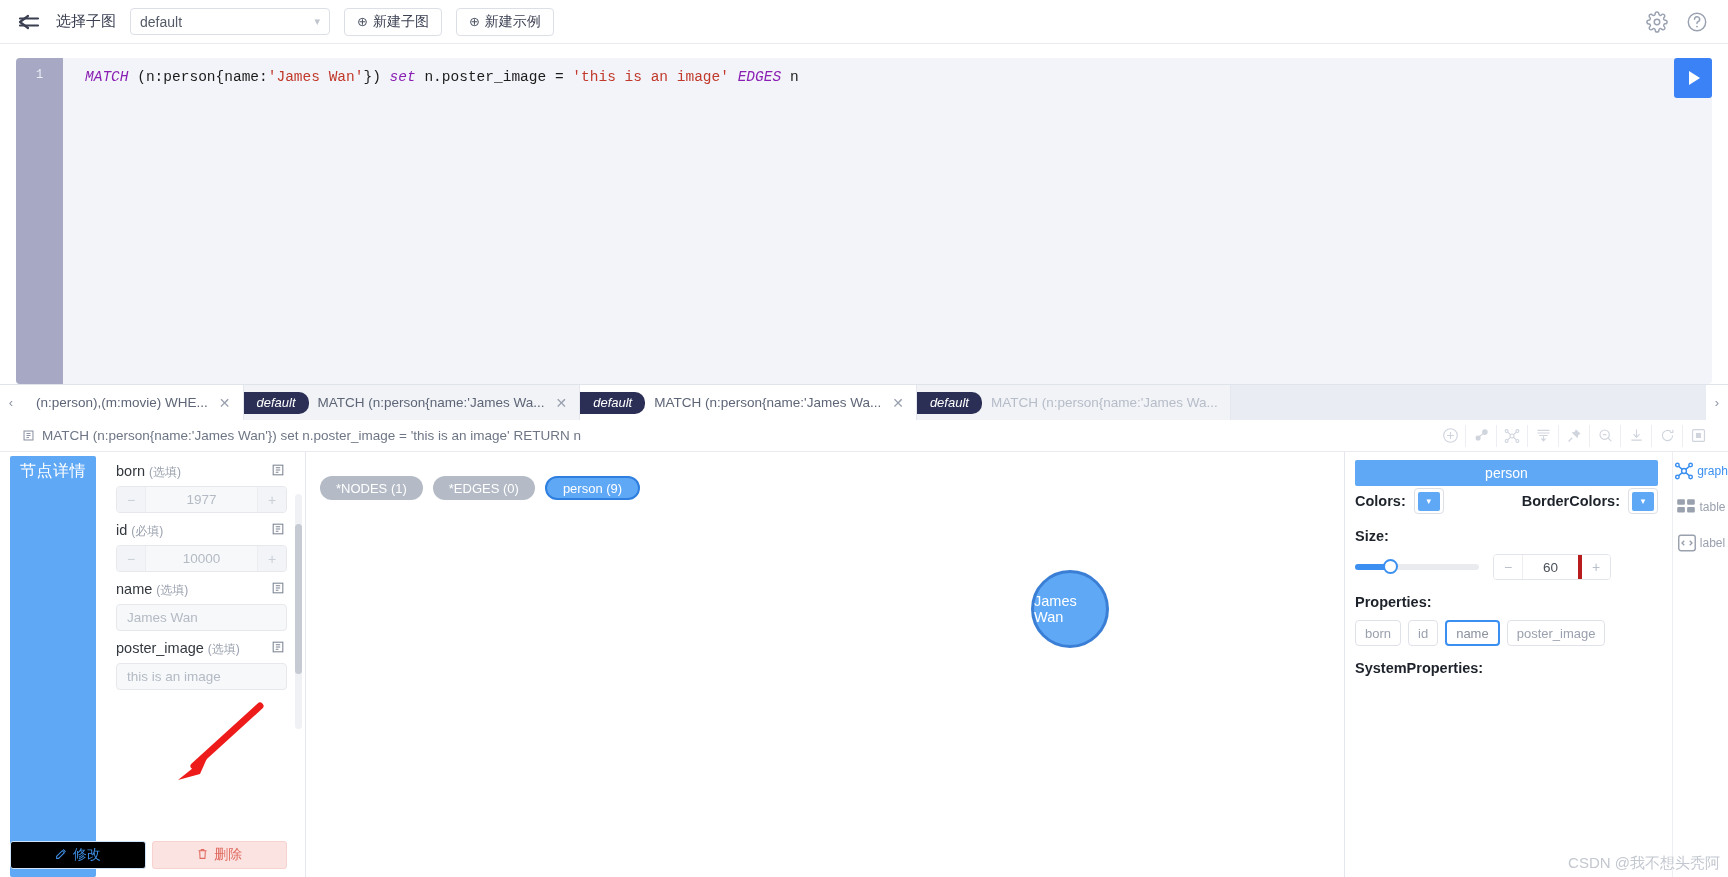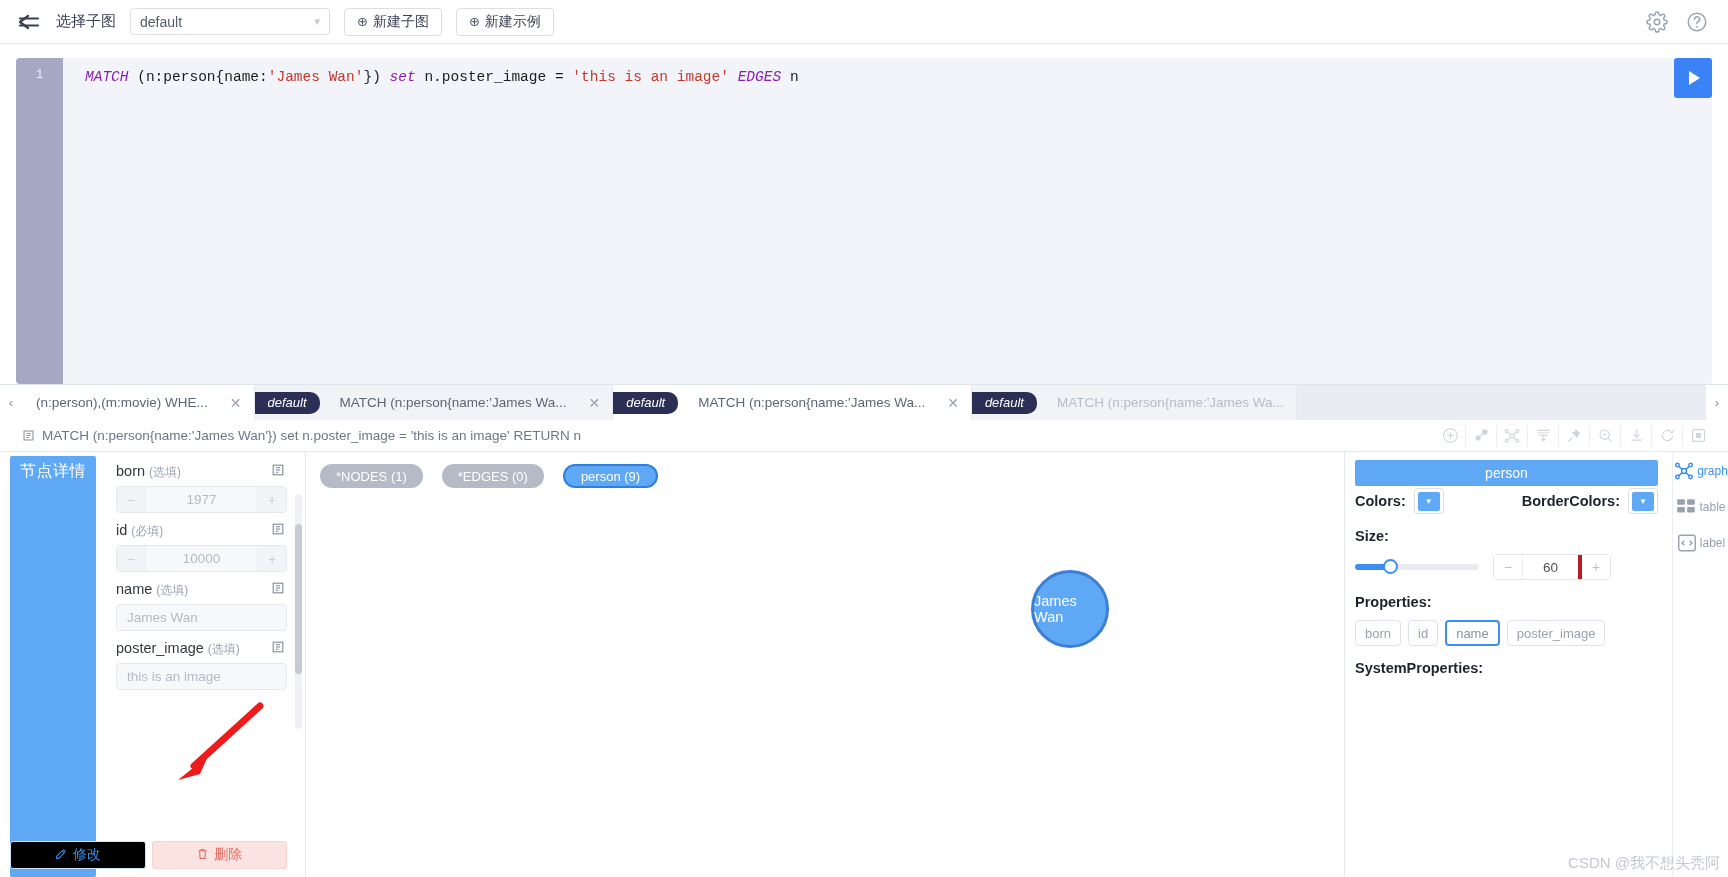--- a/index.html
+++ b/index.html
@@ -87,21 +87,21 @@
     background: #e9ecf2;
     border-top: 1px solid #dfe3ea;
   }
   .tab-arrow {
     width: 22px; display: flex; align-items: center; justify-content: center;
     color: #8c93a3; font-size: 13px; background: #fff; cursor: pointer;
     flex: 0 0 22px;
   }
   .tab-arrow.right { margin-left: auto; }
   .tab {
-    display: flex; align-items: center; gap: 16px;
+    display: flex; align-items: center; gap: 5px;
     padding: 0 12px 0 0; font-size: 13.5px;
     border-right: 1px solid #e4e7ed;
     cursor: pointer; position: relative; min-width: 0;
     max-width: 400px;
   }
   .tab.white { background: #ffffff; }
   .tab.gray  { background: #f1f3f7; }
   .tab-badge {
     background: #2b2f55; color: #fff; font-style: italic;
     font-size: 13px; padding: 3px 13px 4px 13px;
@@ -182,21 +182,21 @@
     display: flex; align-items: center; justify-content: center; gap: 5px; cursor: pointer;
   }
   .act-edit { background: #000000; color: #3d8ce0; border: 1px solid #cfe4fb; }
   .act-del  { background: #fbe3e1; color: #e06a60; border: 1px solid #f7d2ce; }
 
   
   .red-arrow { position: absolute; left: 160px; top: 700px; pointer-events: none; }
 
   
   .canvas { flex: 1; position: relative; background: #fff; overflow: hidden; }
-  .chips { position: absolute; left: 14px; top: 12px; display: flex; gap: 19px; }
+  .chips { position: absolute; left: 14px; top: 24px; display: flex; gap: 10px; }
   .chip {
     height: 24px; border-radius: 12px; padding: 0 16px;
     font-size: 13px; color: #fff; display: flex; align-items: center; cursor: pointer;
   }
   .chip.gray { background: #b4bbc6; }
   .chip.blue { background: #5fa8f5; border: 2px solid #2f7fe0; }
   .node {
     position: absolute; width: 78px; height: 78px; border-radius: 50%;
     background: #5fa8f5; border: 3px solid #3a7fd5;
     display: flex; align-items: center; justify-content: center;

